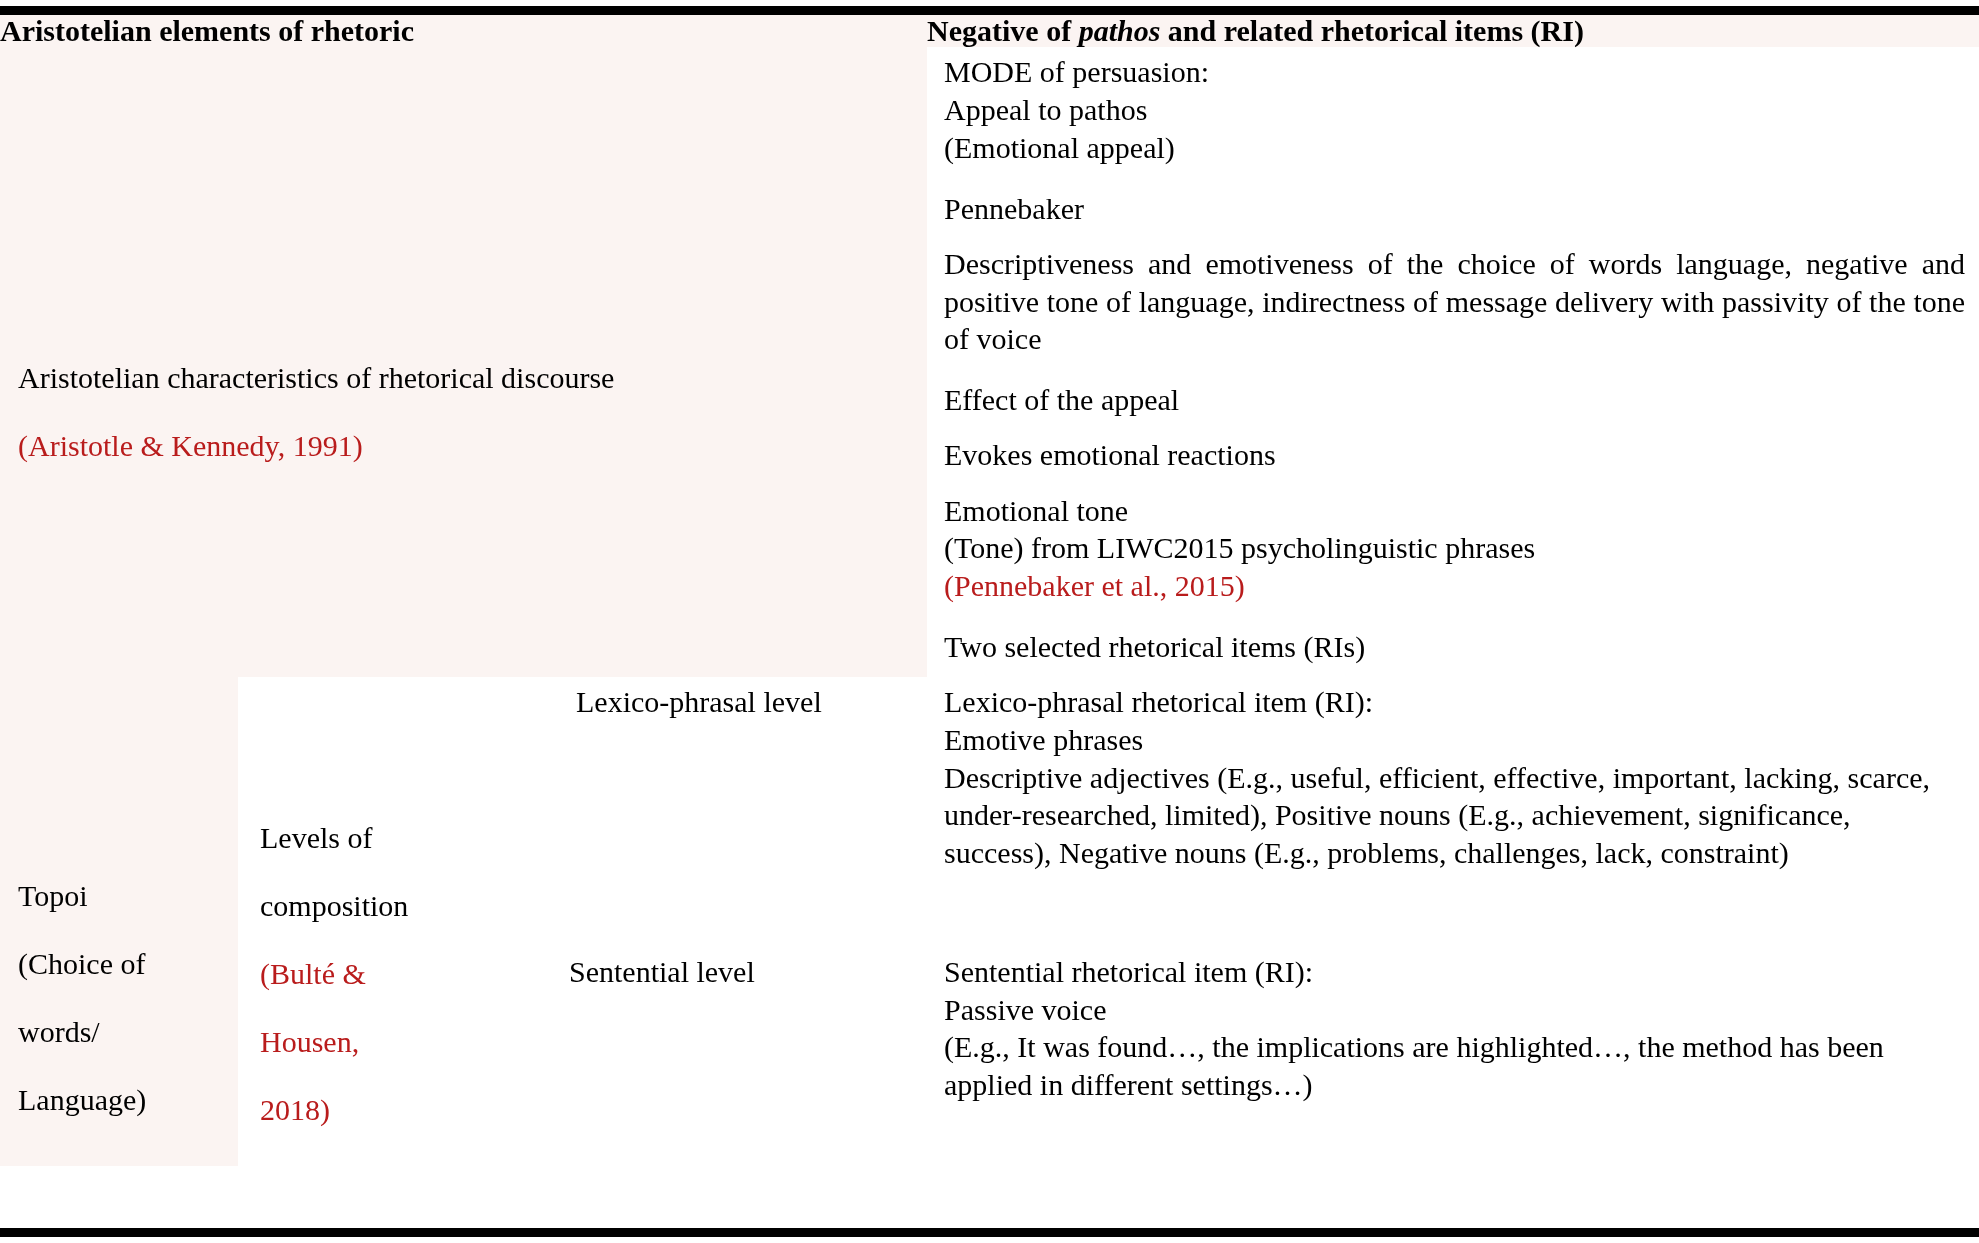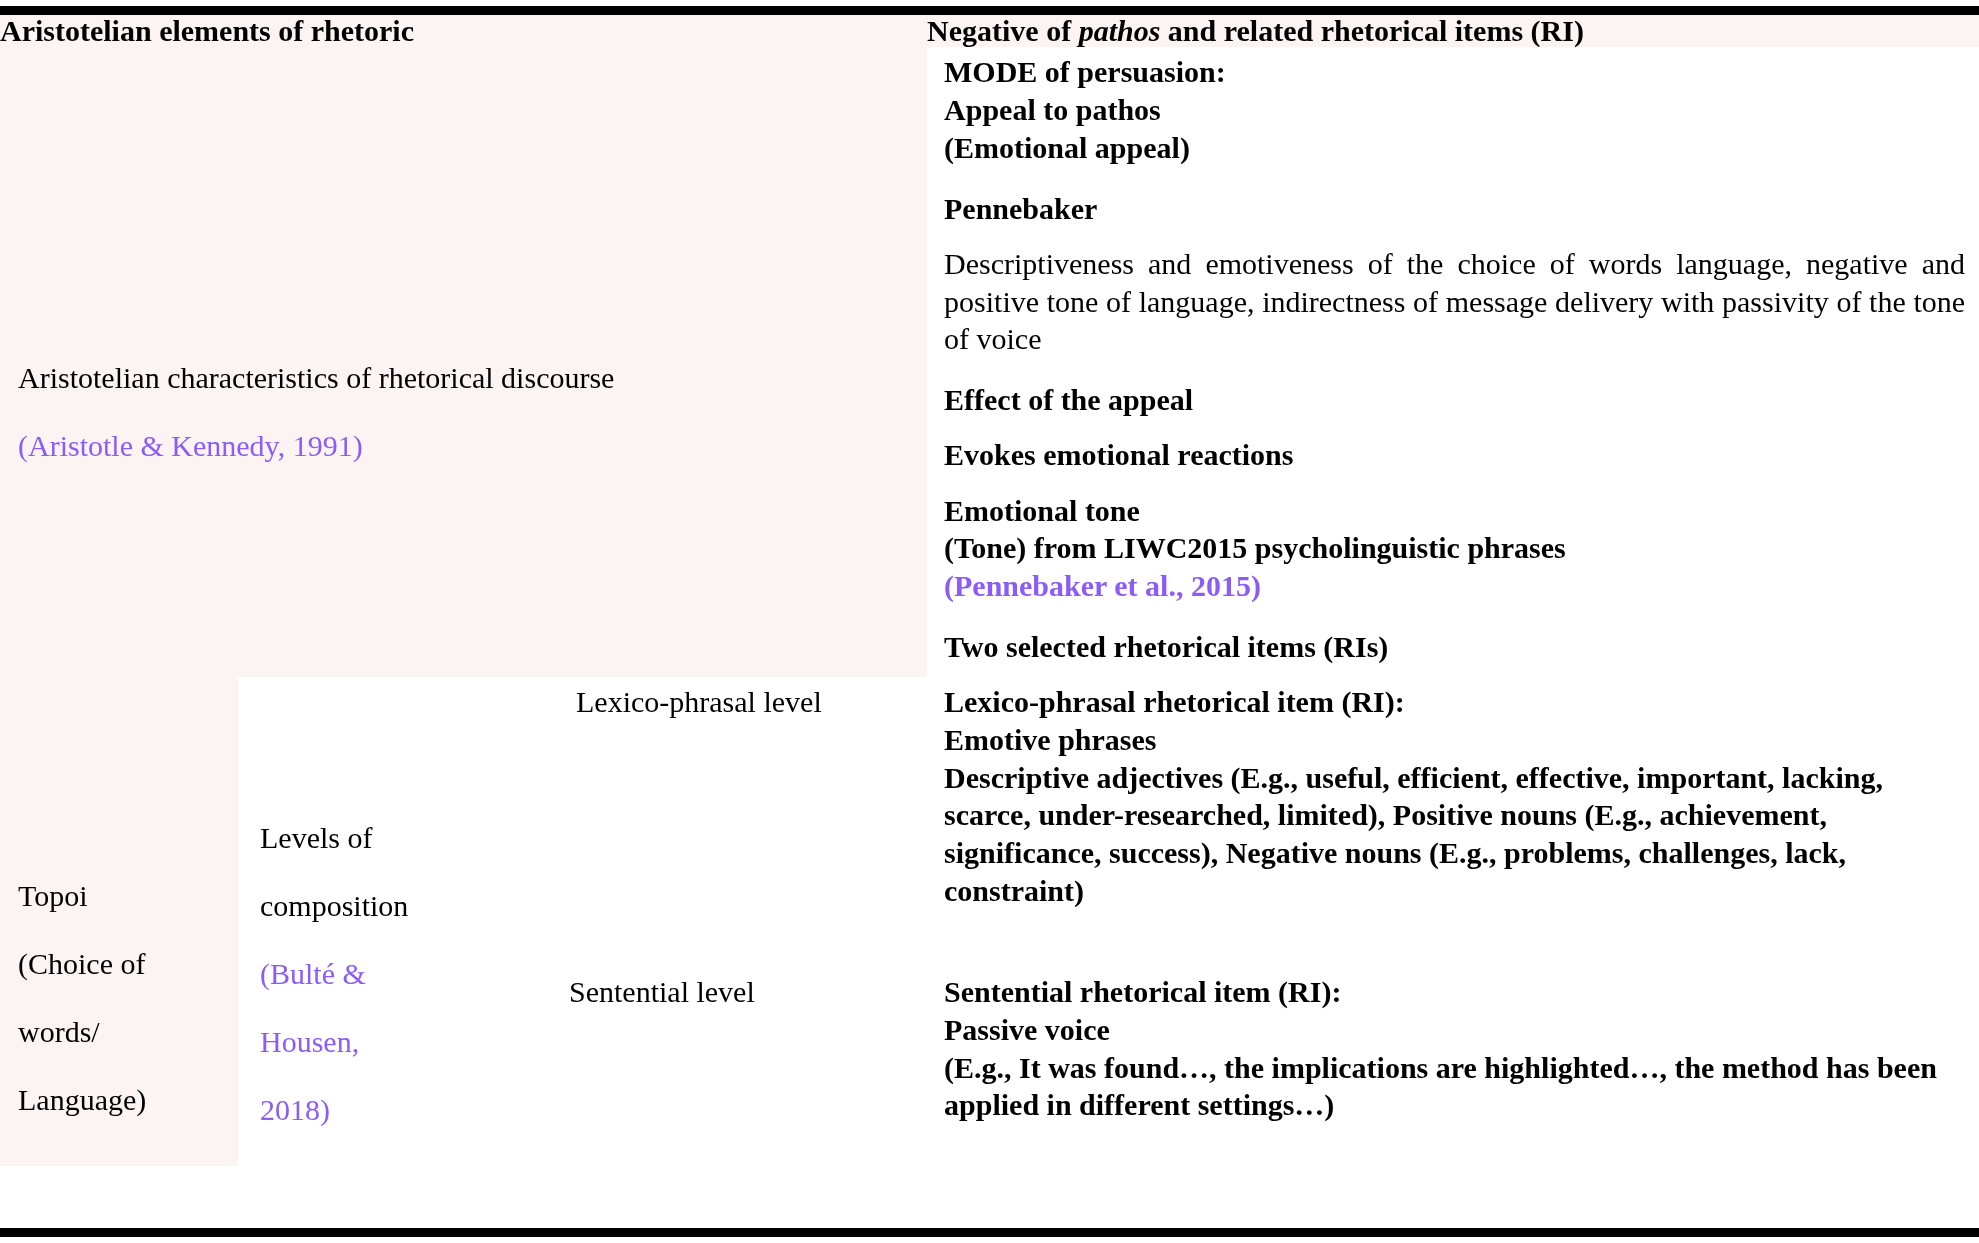--- a/index.html
+++ b/index.html
@@ -79,23 +79,23 @@
   }
   .head-cell em { font-style: italic; margin-top: 30px; }
 
   .cell {
     font-size: 30px;
     line-height: 1.255;
     padding: 6px 14px 8px 17px;
   }
   .cell.justify { text-align: justify; text-justify: inter-word; }
   .cell.center  { text-align: left; }
-  .cell p { margin: 0; font-weight: bold; }
-
-  .cite { color: #8b5cf6; }
+  .cell p { margin: 0; }
+
+  .cite { color: #b91c1c; }
 
   .vmid { vertical-align: middle; }
 
   .pad-left-cell {
     font-size: 30px;
     line-height: 1.26;
     padding: 6px 12px 8px 18px;
   }
 </style>
 </head>

